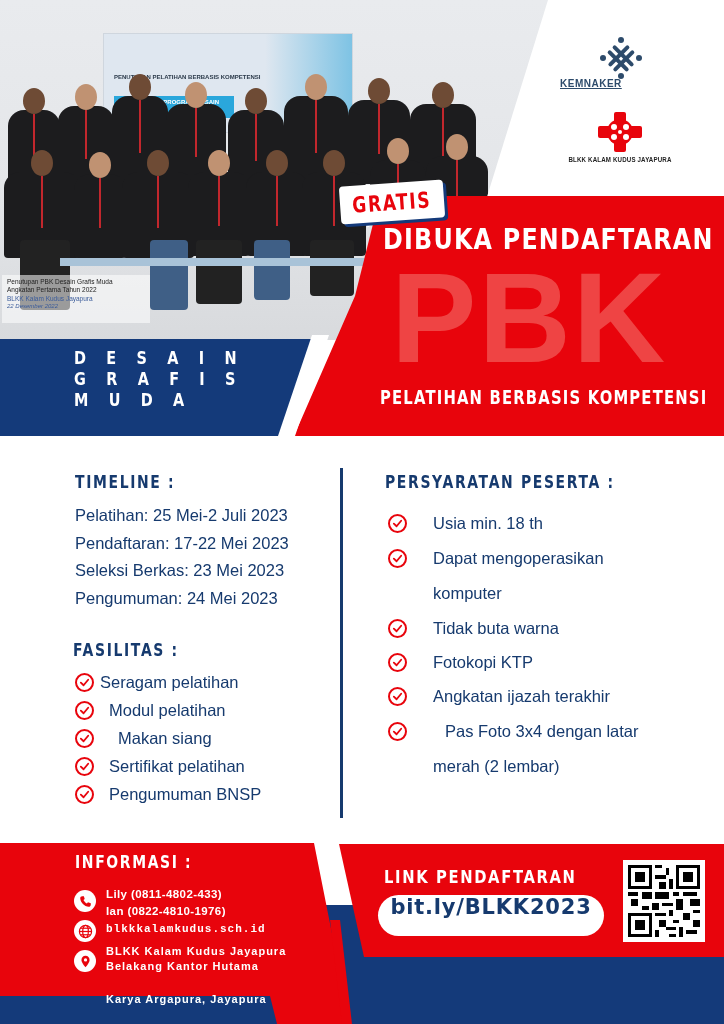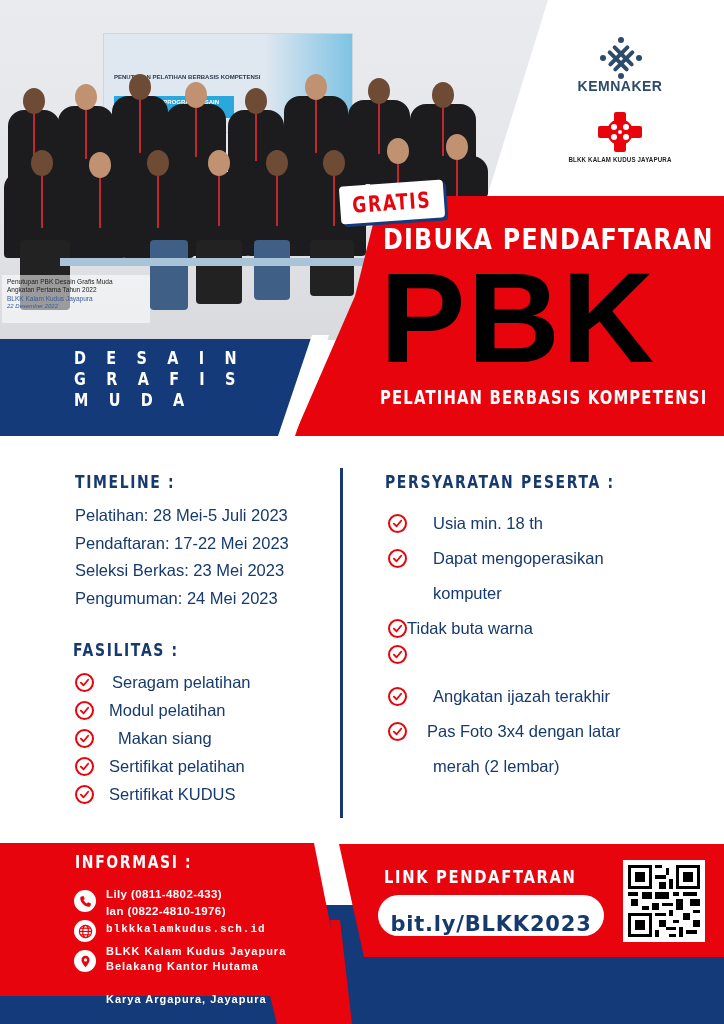--- a/index.html
+++ b/index.html
@@ -47,21 +47,21 @@
 
   
   #white-corner {
     left: 0; top: 0; width: 724px; height: 200px;
     background: #ffffff;
     clip-path: polygon(548px 0, 724px 0, 724px 200px, 486px 200px);
   }
 
   
   #kemnaker-logo { left: 586px; top: 36px; width: 70px; height: 60px; }
-  #kemnaker-text { left: 560px; top: 78px; width: 120px; text-align: center; font-size: 14px; font-weight: bold; color: #2d4b6b; letter-spacing: 0.5px; }
+  #kemnaker-text { left: 560px; top: 78px; width: 120px; text-align: left; font-size: 10px; font-weight: bold; color: #2d4b6b; letter-spacing: 0.5px; text-decoration: underline; }
   #blkk-logo { left: 598px; top: 112px; width: 44px; height: 40px; }
   #blkk-text { left: 550px; top: 155px; width: 140px; text-align: center; font-size: 7.5px; font-weight: bold; color: #222; letter-spacing: 0.2px; transform: scaleX(0.82); }
 
   
   #hero-red {
     left: 0; top: 196px; width: 724px; height: 240px;
     background: #e8040c;
     clip-path: polygon(380px 0, 724px 0, 724px 240px, 294px 240px, 355px 100px);
   }
   #white-stripe {
@@ -94,21 +94,21 @@
     border-left: 10px solid transparent; border-right: 10px solid transparent;
     border-top: 14px solid #ffffff; transform: rotate(20deg);
   }
 
   #dibuka {
     left: 383px; top: 222px; font-size: 29px; color: #fff; font-weight: bold;
     letter-spacing: 1.5px; font-family: "DejaVu Sans", sans-serif;
     transform: scaleX(0.82); transform-origin: left top; white-space: nowrap;
   }
   #pbk {
-    left: 380px; top: 248px; font-size: 128px; line-height: 140px; color: #000000; font-weight: bold;
+    left: 391px; top: 248px; font-size: 128px; line-height: 140px; color: #ef4444; font-weight: bold;
     font-family: "Liberation Sans", sans-serif; letter-spacing: 2px;
   }
   #pbk-sub {
     left: 380px; top: 386px; font-size: 19px; color: #fff; font-weight: bold; letter-spacing: 1.5px;
     font-family: "DejaVu Sans", sans-serif; transform: scaleX(0.78); transform-origin: left top; white-space: nowrap;
   }
 
   
   .sec-title {
     position: absolute; font-size: 17px; font-weight: bold; color: #163a6e; letter-spacing: 2px;
@@ -151,21 +151,21 @@
   }
   .info-text { position: absolute; left: 106px; font-size: 11.5px; font-weight: bold; color: #fff; white-space: nowrap; letter-spacing: 0.4px; }
   .info-text.sm { font-size: 11px; letter-spacing: 1px; }
 
   #link-title {
     left: 384px; top: 866px; font-size: 18px; font-weight: bold; color: #fff; letter-spacing: 2px;
     font-family: "DejaVu Sans", sans-serif; transform: scaleX(0.82); transform-origin: left top; white-space: nowrap;
   }
   #link-pill {
     left: 378px; top: 895px; width: 226px; height: 41px; border-radius: 21px; background: #ffffff;
-    display: flex; align-items: flex-end; justify-content: center;
+    display: flex; align-items: flex-start; justify-content: center;
   }
   #link-pill span { font-size: 21px; font-weight: bold; color: #163a6e; letter-spacing: 0.8px; font-family: "DejaVu Sans", sans-serif; }
   #qr { left: 623px; top: 860px; width: 82px; height: 82px; background: #ffffff; padding: 5px; }
 </style>
 </head>
 <body>
 
 <div id="photo" class="abs">
   <div class="banner">
     <div class="b1">PENUTUPAN PELATIHAN BERBASIS KOMPETENSI</div>
@@ -253,34 +253,34 @@
 <div id="gratis-tail" class="abs"></div>
 <div id="gratis" class="abs">
   <span>GRATIS</span>
 </div>
 
 <div id="dibuka" class="abs">DIBUKA PENDAFTARAN</div>
 <div id="pbk" class="abs">PBK</div>
 <div id="pbk-sub" class="abs">PELATIHAN BERBASIS KOMPETENSI</div>
 
 <div class="sec-title" style="left:75px;top:472px;">TIMELINE :</div>
-<div class="tl-item" style="top:506px;">Pelatihan: 28 Mei-5 Juli 2023</div>
+<div class="tl-item" style="top:506px;">Pelatihan: 25 Mei-2 Juli 2023</div>
 <div class="tl-item" style="top:534px;">Pendaftaran: 17-22 Mei 2023</div>
 <div class="tl-item" style="top:561px;">Seleksi Berkas: 23 Mei 2023</div>
 <div class="tl-item" style="top:589px;">Pengumuman: 24 Mei 2023</div>
 
 <div class="sec-title" style="left:73px;top:640px;">FASILITAS :</div>
 
 <div class="check-row" style="left:75px;top:673px;">
   <span class="check">
       <svg viewBox="0 0 12 12">
         <path d="M2 6.2 L5 9 L10 3" fill="none" stroke="#e8040c" stroke-width="2" stroke-linecap="round" stroke-linejoin="round"></path>
       </svg>
     </span>
-  <span class="txt" style="margin-left:18px;text-align:center;">Seragam pelatihan</span>
+  <span class="txt" style="margin-left:6px;text-align:center;">Seragam pelatihan</span>
 </div>
 <div class="check-row" style="left:75px;top:701px;">
   <span class="check">
       <svg viewBox="0 0 12 12">
         <path d="M2 6.2 L5 9 L10 3" fill="none" stroke="#e8040c" stroke-width="2" stroke-linecap="round" stroke-linejoin="round"></path>
       </svg>
     </span>
   <span class="txt" style="margin-left:15px;">Modul pelatihan</span>
 </div>
 <div class="check-row" style="left:75px;top:729px;">
@@ -298,21 +298,21 @@
       </svg>
     </span>
   <span class="txt" style="margin-left:15px;">Sertifikat pelatihan</span>
 </div>
 <div class="check-row" style="left:75px;top:785px;">
   <span class="check">
       <svg viewBox="0 0 12 12">
         <path d="M2 6.2 L5 9 L10 3" fill="none" stroke="#e8040c" stroke-width="2" stroke-linecap="round" stroke-linejoin="round"></path>
       </svg>
     </span>
-  <span class="txt" style="margin-left:15px;">Sertifikat KUDUS</span>
+  <span class="txt" style="margin-left:15px;">Pengumuman BNSP</span>
 </div>
 
 <div id="divider" class="abs"></div>
 
 <div class="sec-title" style="left:385px;top:472px;">PERSYARATAN PESERTA :</div>
 
 <div class="check-row req" style="left:388px;top:506px;justify-content:center;">
   <span class="check">
       <svg viewBox="0 0 12 12">
         <path d="M2 6.2 L5 9 L10 3" fill="none" stroke="#e8040c" stroke-width="2" stroke-linecap="round" stroke-linejoin="round"></path>
@@ -330,44 +330,45 @@
 </div>
 <div class="check-row req" style="left:433px;top:576px;">
   <span class="txt">komputer</span>
 </div>
 <div class="check-row req" style="left:388px;top:611px;">
   <span class="check">
       <svg viewBox="0 0 12 12">
         <path d="M2 6.2 L5 9 L10 3" fill="none" stroke="#e8040c" stroke-width="2" stroke-linecap="round" stroke-linejoin="round"></path>
       </svg>
     </span>
-  <span class="txt" style="">Tidak buta warna</span>
+  <span class="txt" style="margin-left:26px;">Tidak buta warna</span>
 </div>
 <div class="check-row req" style="left:388px;top:645px;">
   <span class="check">
       <svg viewBox="0 0 12 12">
         <path d="M2 6.2 L5 9 L10 3" fill="none" stroke="#e8040c" stroke-width="2" stroke-linecap="round" stroke-linejoin="round"></path>
       </svg>
     </span>
+  <span class="txt" style="margin-left:26px;">Fotokopi KTP</span>
 </div>
 <div class="check-row req" style="left:388px;top:679px;">
   <span class="check">
       <svg viewBox="0 0 12 12">
         <path d="M2 6.2 L5 9 L10 3" fill="none" stroke="#e8040c" stroke-width="2" stroke-linecap="round" stroke-linejoin="round"></path>
       </svg>
     </span>
   <span class="txt" style="margin-left:26px;">Angkatan ijazah terakhir</span>
 </div>
 <div class="check-row req" style="left:388px;top:714px;">
   <span class="check">
       <svg viewBox="0 0 12 12">
         <path d="M2 6.2 L5 9 L10 3" fill="none" stroke="#e8040c" stroke-width="2" stroke-linecap="round" stroke-linejoin="round"></path>
       </svg>
     </span>
-  <span class="txt" style="margin-left:20px;">Pas Foto 3x4 dengan latar</span>
+  <span class="txt" style="margin-left:38px;">Pas Foto 3x4 dengan latar</span>
 </div>
 <div class="check-row req" style="left:433px;top:749px;">
   <span class="txt">merah (2 lembar)</span>
 </div>
 
 <div id="bottom-blue" class="abs"></div>
 <div id="info-red" class="abs"></div>
 <div id="left-red-sliver" class="abs"></div>
 <div id="link-red" class="abs"></div>
 

